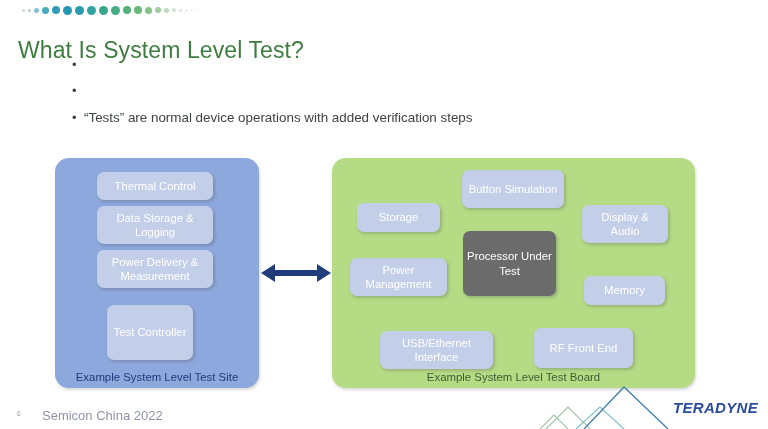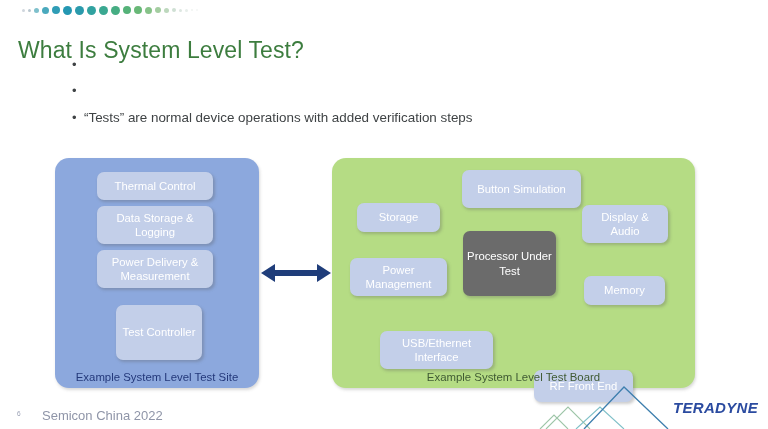--- a/index.html
+++ b/index.html
@@ -229,21 +229,21 @@
     <div class="panel-blocks" id="test-site-blocks">
         <div class="block" style="left: 42px; top: 14px; width: 116px; height: 28px;">
           <span>Thermal Control</span>
         </div>
         <div class="block" style="left: 42px; top: 48px; width: 116px; height: 38px;">
           <span>Data Storage &amp; Logging</span>
         </div>
         <div class="block" style="left: 42px; top: 92px; width: 116px; height: 38px;">
           <span>Power Delivery &amp; Measurement</span>
         </div>
-        <div class="block" style="left: 52px; top: 147px; width: 86px; height: 55px; margin-left: 9px;">
+        <div class="block" style="left: 52px; top: 147px; width: 86px; height: 55px;">
           <span>Test Controller</span>
         </div>
       </div>
     <div class="panel-label">Example System Level Test Site</div>
   </div>
 
   <div id="exchange-arrow">
     <svg width="70" height="22" viewBox="0 0 70 22" aria-hidden="true">
       <g fill="#1f3d7a">
         <rect x="12" y="8" width="46" height="6"></rect>
@@ -251,39 +251,39 @@
         <polygon points="70,11 56,2 56,20"></polygon>
       </g>
     </svg>
   </div>
 
   <div class="panel" id="panel-test-board">
     <div class="panel-blocks" id="test-board-blocks">
         <div class="block" style="left: 25px; top: 45px; width: 83px; height: 29px;">
           <span>Storage</span>
         </div>
-        <div class="block" style="left: 130px; top: 12px; width: 119px; height: 38px;">
+        <div class="block" style="left: 130px; top: 12px; width: 102px; height: 38px;">
           <span>Button Simulation</span>
         </div>
         <div class="block" style="left: 250px; top: 47px; width: 86px; height: 38px;">
           <span>Display &amp; Audio</span>
         </div>
         <div class="block dut" style="left: 131px; top: 73px; width: 93px; height: 65px;">
           <span>Processor Under Test</span>
         </div>
         <div class="block" style="left: 18px; top: 100px; width: 97px; height: 38px;">
           <span>Power Management</span>
         </div>
         <div class="block" style="left: 252px; top: 118px; width: 81px; height: 29px;">
           <span>Memory</span>
         </div>
         <div class="block" style="left: 48px; top: 162px; width: 113px; height: 38px; margin-top: 11px;">
           <span>USB/Ethernet Interface</span>
         </div>
-        <div class="block" style="left: 202px; top: 170px; width: 99px; height: 32px; margin-top: 42px;">
+        <div class="block" style="left: 202px; top: 170px; width: 99px; height: 40px;">
           <span>RF Front End</span>
         </div>
       </div>
     <div class="panel-label">Example System Level Test Board</div>
   </div>
 
 </div>
 
 <div id="slide-number">6</div>
 <div id="footer-note">Semicon China 2022</div>

